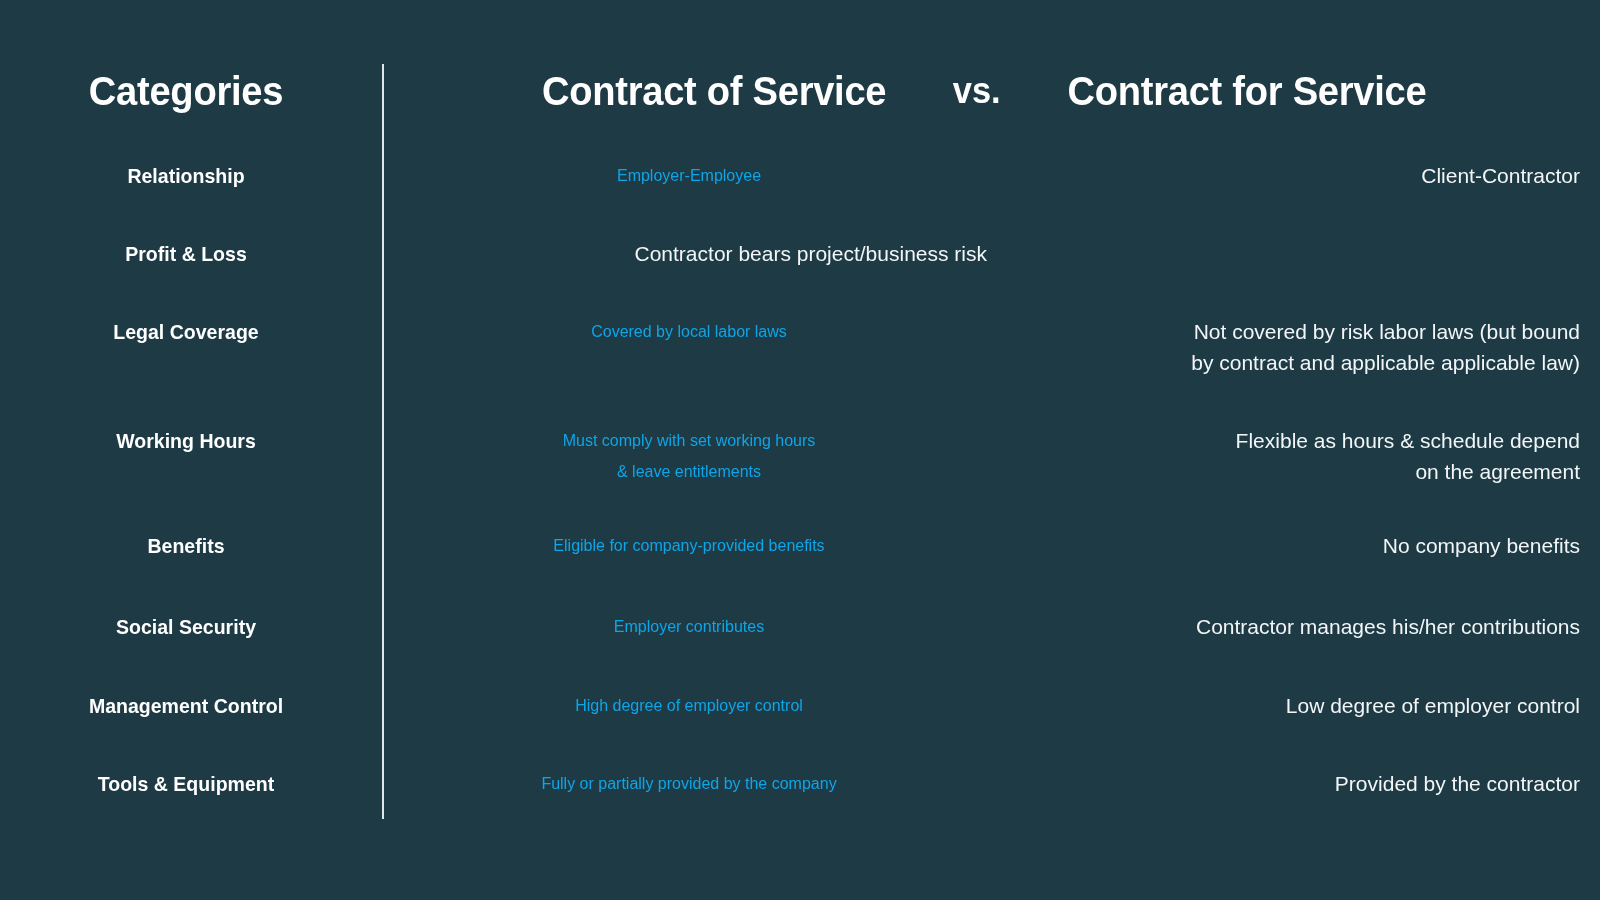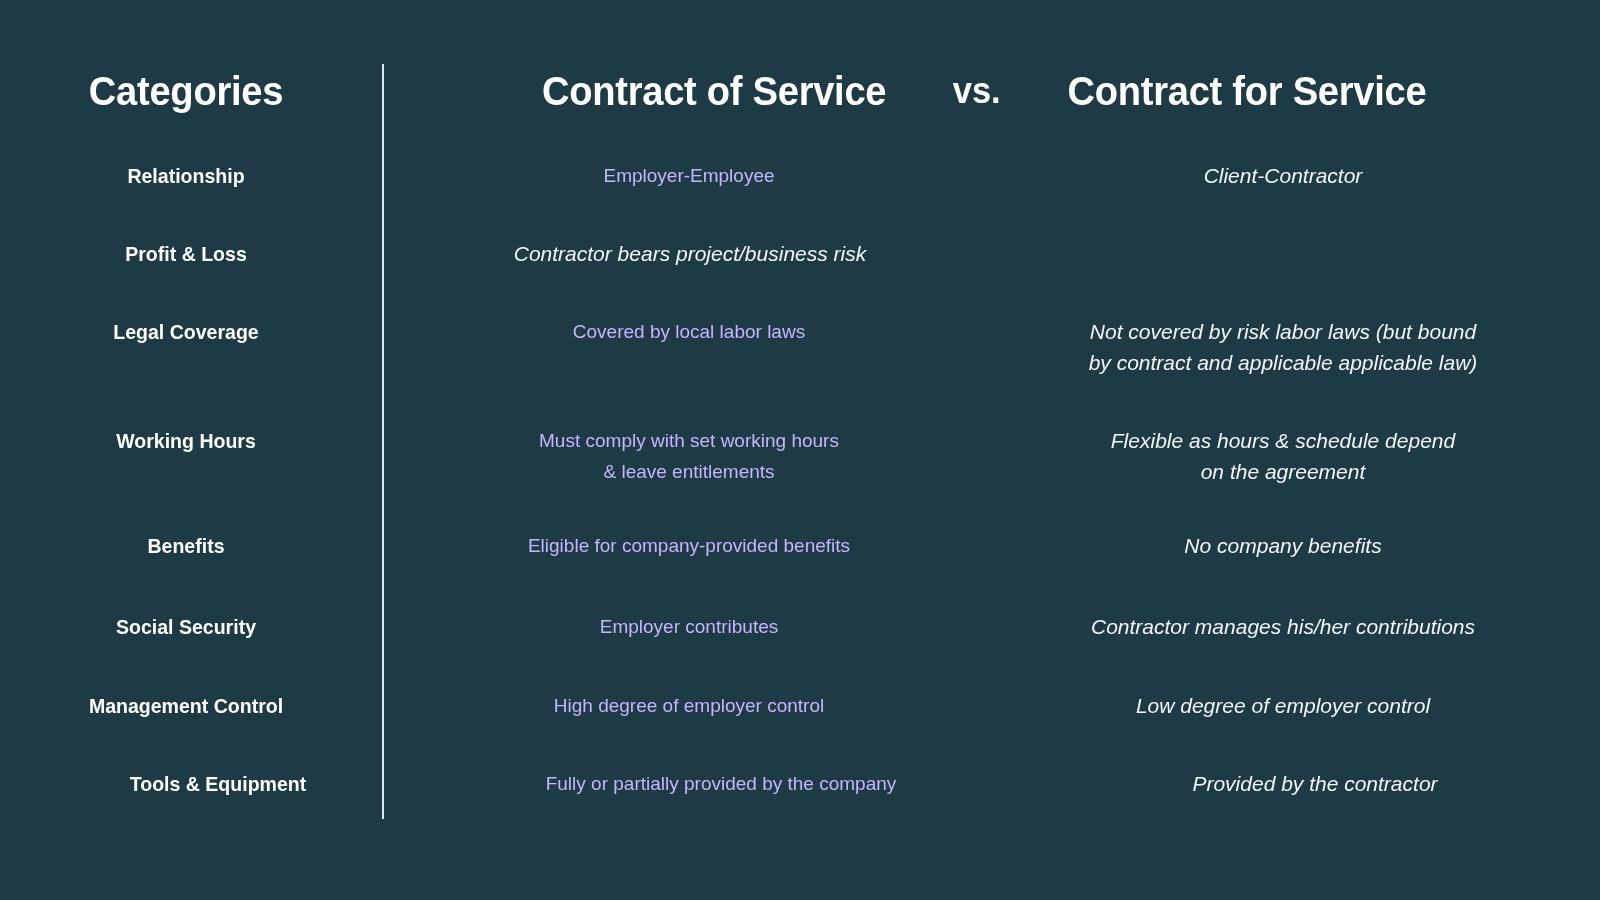--- a/index.html
+++ b/index.html
@@ -96,58 +96,57 @@
     align-items: flex-start;
   }
   
   .row.r0 { height: 78px; }
   .row.r1 { height: 78px; gap: 21px; }
   .row.r2 { height: 109px; }
   .row.r3 { height: 105px; }
   .row.r4 { height: 81px; }
   .row.r5 { height: 79px; }
   .row.r6 { height: 78px; }
-  .row.r7 { height: 78px; padding-left: 32px; }
+  .row.r7 { height: 78px; }
 
   .cell-label {
     width: 372px;
     flex: 0 0 372px;
     text-align: center;
     font-size: 21px;
     font-weight: 700;
     color: #ffffff;
     line-height: 30px;
     padding-top: 21px;
     box-sizing: border-box;
     transform: scaleX(0.93);
     transform-origin: center;
   }
   .cell-mid {
     width: 594px;
     flex: 0 0 594px;
     margin-left: 20px;
     text-align: center;
-    font-size: 19px;
+    font-size: 16px;
     font-weight: 400;
-    color: #c4b5fd;
+    color: #0ea5e9;
     line-height: 31px;
     padding-top: 20px;
     box-sizing: border-box;
   }
   .cell-right {
     width: 594px;
     flex: 0 0 594px;
-    text-align: center;
+    text-align: right;
     font-size: 21px;
     font-weight: 400;
     color: #f2f6f7;
     line-height: 31px;
     padding-top: 20px;
     box-sizing: border-box;
-    font-style: italic;
   }
   .cell-mid .line,
   .cell-right .line {
     display: block;
   }
 </style>
 </head>
 <body>
 
 <div class="board">

